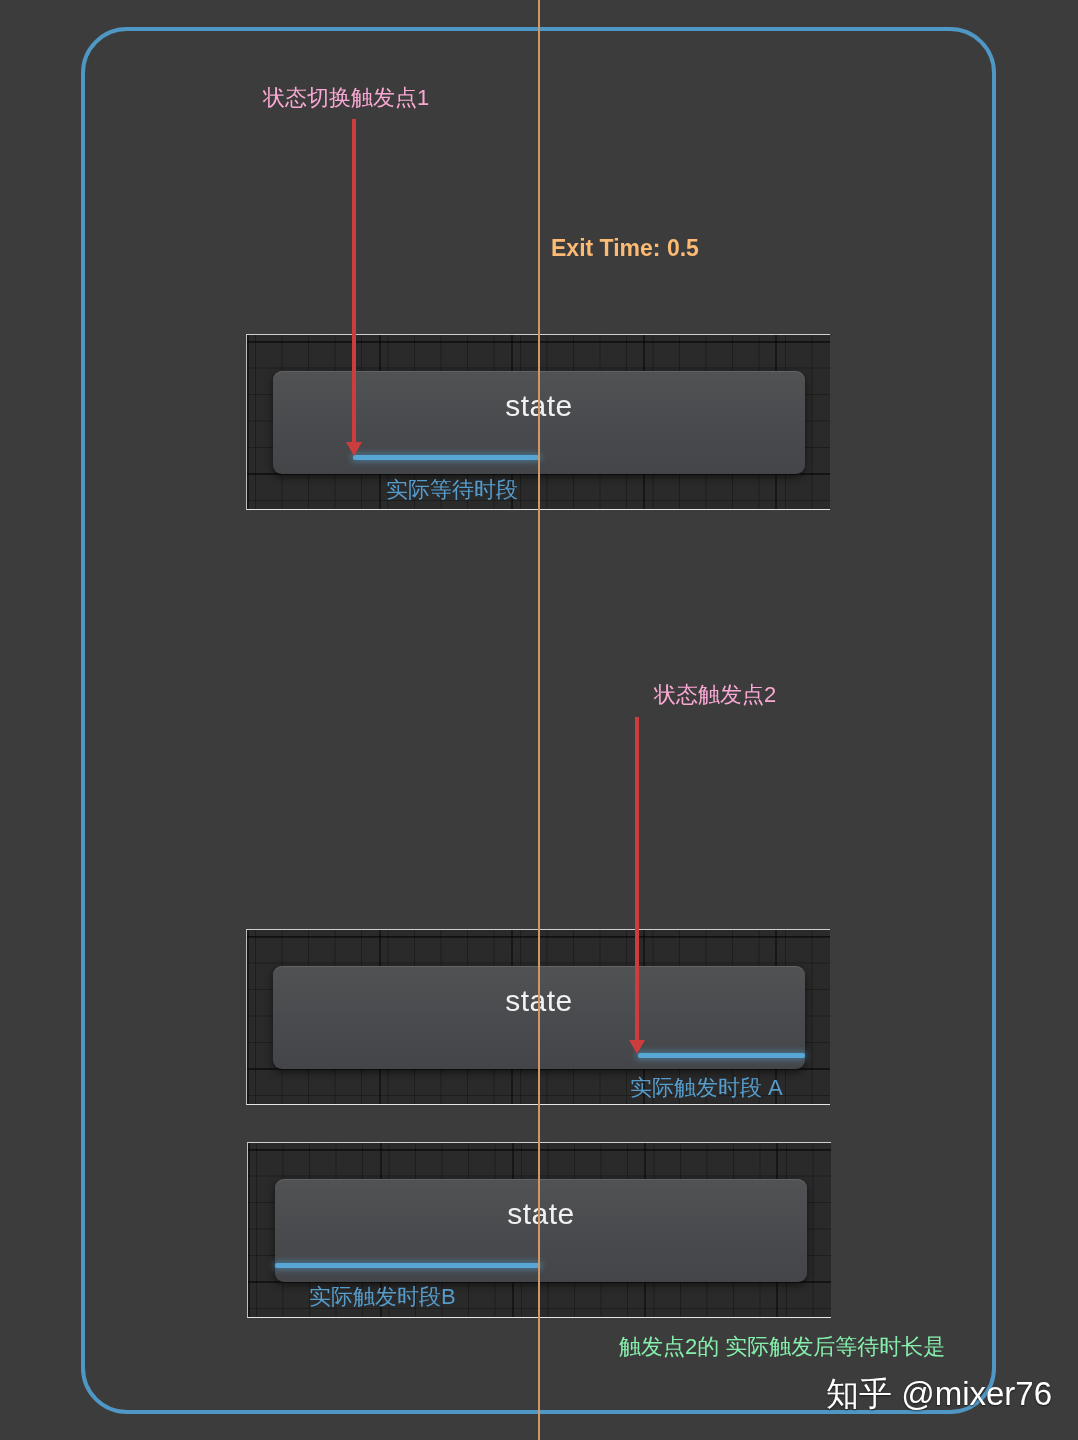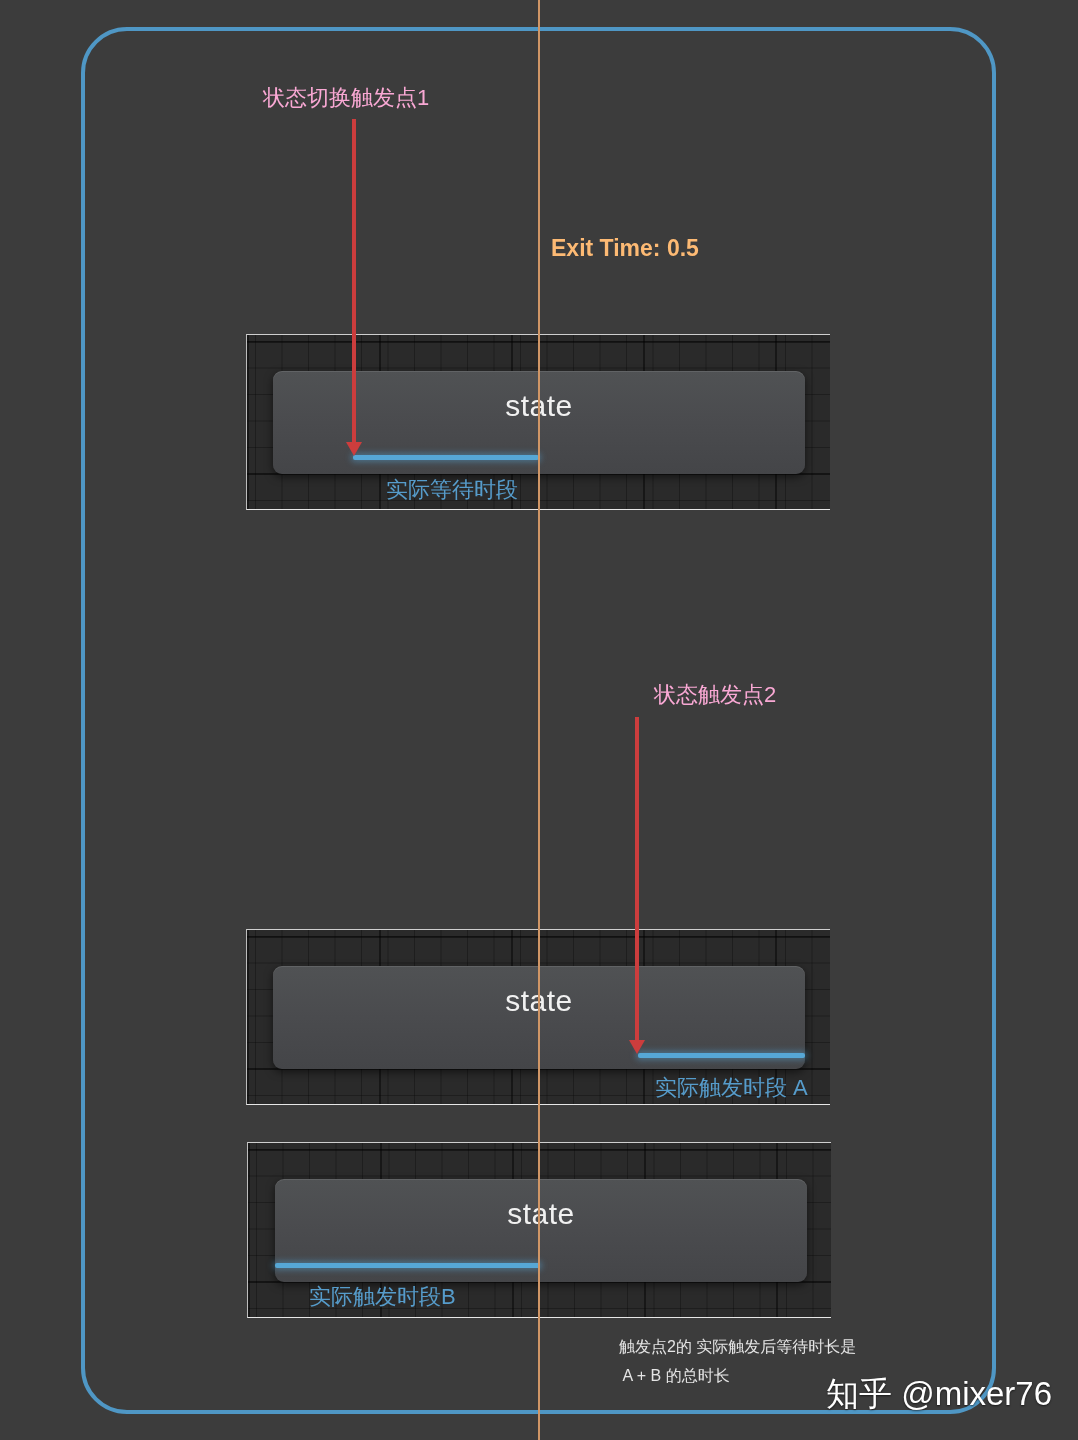--- a/index.html
+++ b/index.html
@@ -122,22 +122,22 @@
       font-size: 33px;
       white-space: nowrap;
       text-shadow: 0 1px 2px rgba(0,0,0,0.6);
       z-index: 25;
       text-align: right;
     }
     .note {
       position: absolute;
       left: 619px;
       top: 1332px;
-      color: #e5e5e5;
-      font-size: 16px;
+      color: #86efac;
+      font-size: 22px;
       line-height: 29px;
       white-space: nowrap;
     }
   </style>
 </head>
 <body>
 
 <div class="outer-frame"></div>
 
 <div class="exit-line"></div>
@@ -157,29 +157,28 @@
 
 <div class="caption-red" style="left:654px; top:680px;">状态触发点2</div>
 <div class="arrow-shaft" style="left:635px; top:717px; height:325px;"></div>
 <div class="arrow-head" style="left:629px; top:1040px;"></div>
 
 <div class="panel" style="top:929px;">
   <div class="node">
     <div class="node-label">state</div>
     <div class="progress" style="left:365px; width:167px; top:87px;"></div>
   </div>
-  <div class="caption-blue" style="left:408px; top:143px;">实际触发时段 A</div>
+  <div class="caption-blue" style="left:383px; top:143px;">实际触发时段 A</div>
 </div>
 
 <div class="panel" style="top:1142px; left:247px;">
   <div class="node" style="left:27px;">
     <div class="node-label">state</div>
     <div class="progress" style="left:0; width:265px; top:84px;"></div>
   </div>
   <div class="caption-blue" style="left:61px; top:139px;text-align:right;">实际触发时段B</div>
 </div>
 
 <div class="note">
   <div>触发点2的 实际触发后等待时长是</div>
-  <div style="white-space:pre;"> A + B 的总时长</div>
 </div>
 
 <div class="watermark">知乎 @mixer76</div>
 
 </body></html>

